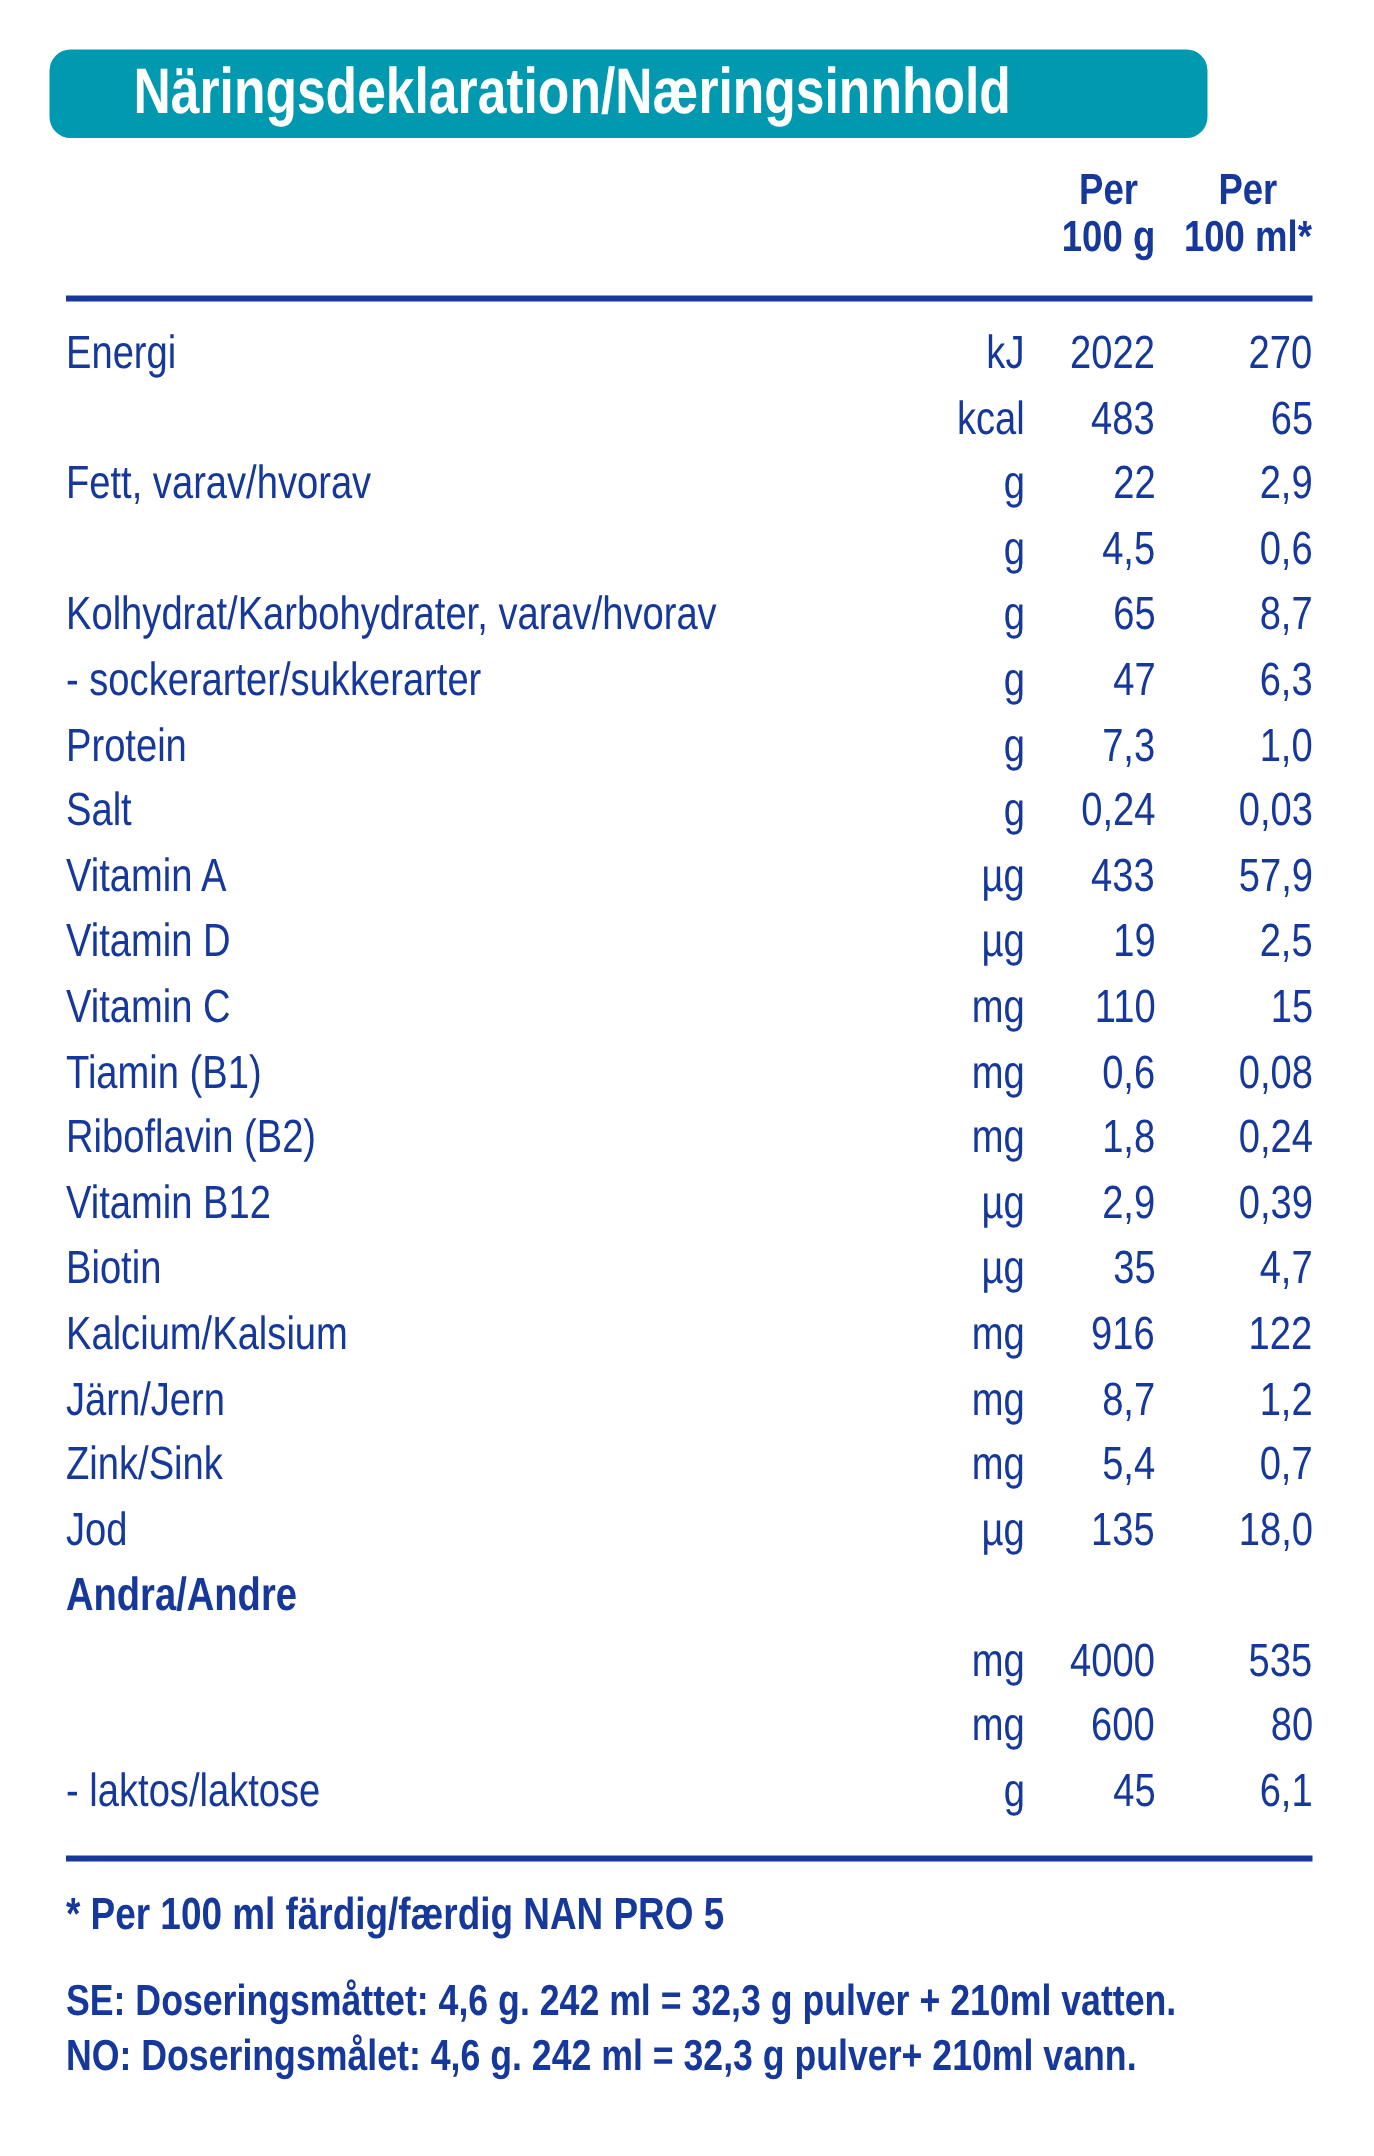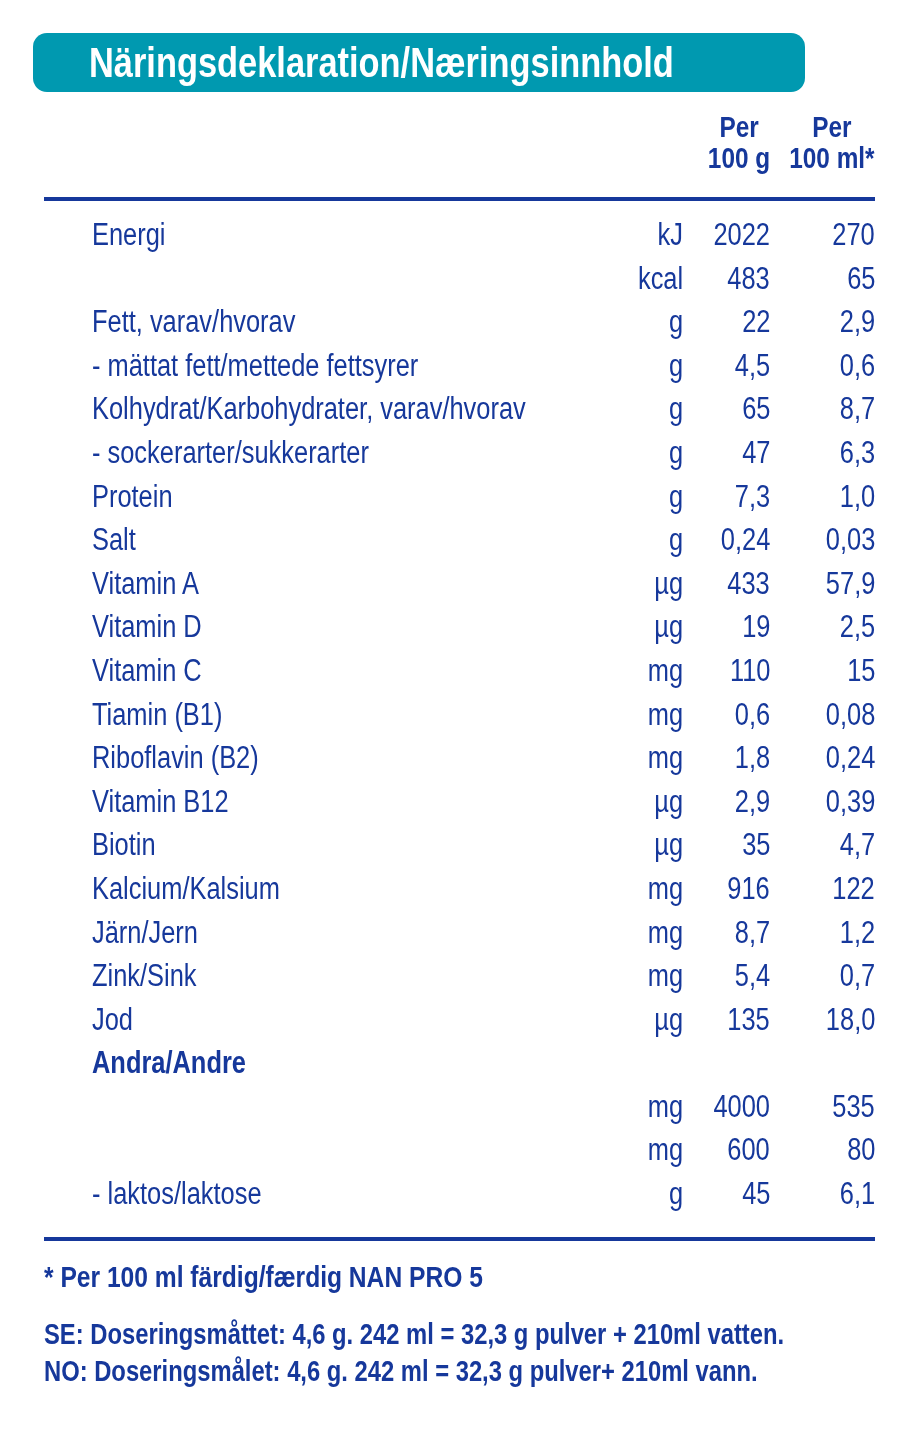--- a/index.html
+++ b/index.html
@@ -93,21 +93,20 @@
     position: absolute;
     color: #16389b;
     font-size: 31px;
     line-height: 43.6px;
     white-space: nowrap;
     height: 43.6px;
   }
   .cell.name {
     left: 44px;
     text-align: center;
-    margin-left: 48px;
   }
   .cell.name span {
     display: inline-block;
     transform: scaleX(0.82);
     transform-origin: left center;
   }
   .cell.unit {
     right: 233px;
     text-align: right;
   }
@@ -194,21 +193,20 @@
       <div class="cell v1"><span>483</span></div>
       <div class="cell v2"><span>65</span></div>
     </div>
     <div class="row">
       <div class="cell name"><span>Fett, varav/hvorav</span></div>
       <div class="cell unit"><span>g</span></div>
       <div class="cell v1"><span>22</span></div>
       <div class="cell v2"><span>2,9</span></div>
     </div>
     <div class="row">
-      <div class="cell name"><span>- mättat fett/mettede fettsyrer</span></div>
       <div class="cell unit"><span>g</span></div>
       <div class="cell v1"><span>4,5</span></div>
       <div class="cell v2"><span>0,6</span></div>
     </div>
     <div class="row">
       <div class="cell name"><span>Kolhydrat/Karbohydrater, varav/hvorav</span></div>
       <div class="cell unit"><span>g</span></div>
       <div class="cell v1"><span>65</span></div>
       <div class="cell v2"><span>8,7</span></div>
     </div>

